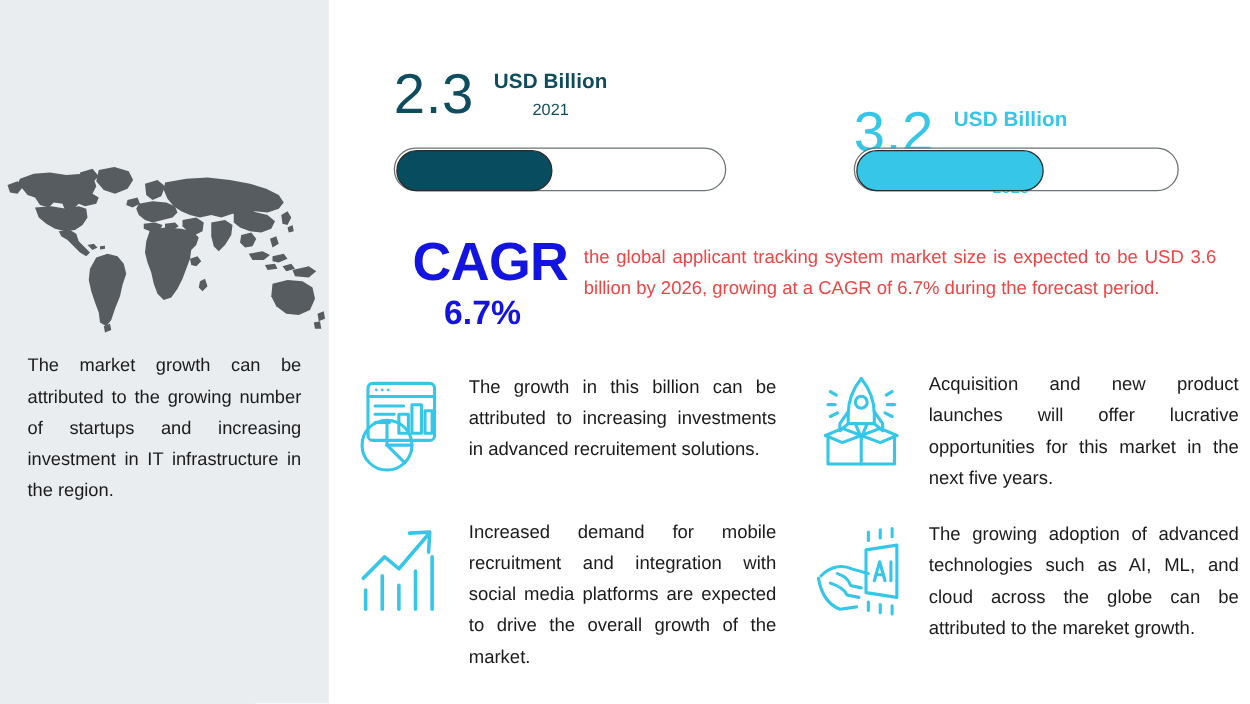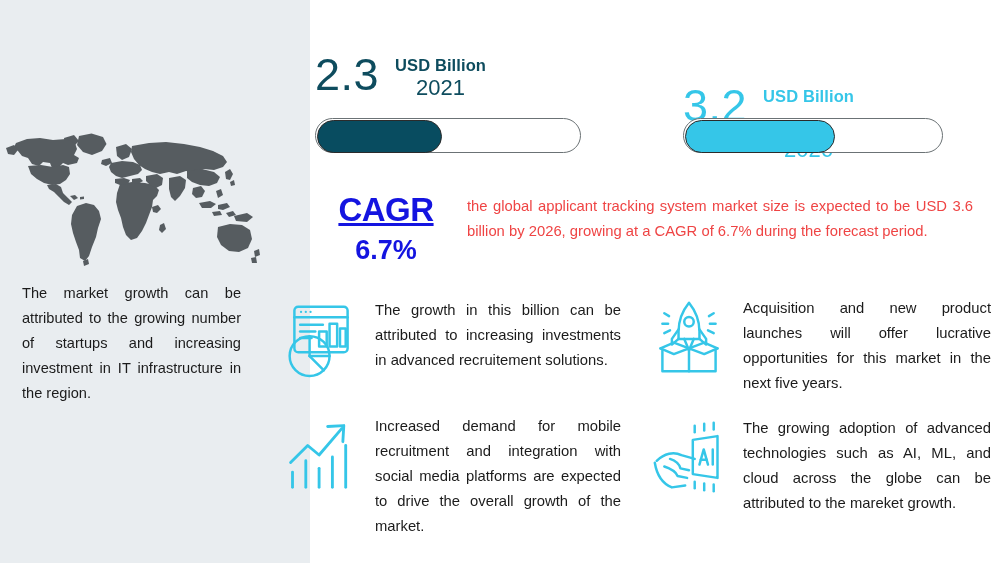--- a/index.html
+++ b/index.html
@@ -20,21 +20,20 @@
   }
 
   
   .left-panel {
     position: absolute;
     left: 0;
     top: 0;
     width: 263px;
     height: 563px;
     background: #e9edf0;
-    padding-left: 47px;
   }
   .map-wrap {
     position: absolute;
     left: 4px;
     top: 132px;
     width: 258px;
     height: 140px;
   }
   .map-wrap svg { display: block; width: 100%; height: 100%; }
 
@@ -72,21 +71,21 @@
     letter-spacing: 0.5px;
   }
   .unit-col { padding-top: 6px; text-align: center; }
   .unit-label {
     font-size: 16.5px;
     font-weight: bold;
     line-height: 22px;
     letter-spacing: 0.1px;
   }
   .unit-year {
-    font-size: 22px;
+    font-size: 13px;
     font-weight: 400;
     line-height: 24px;
   }
 
   .first .big-number, .first .unit-label, .first .unit-year { color: #0e4c5e; }
   .second .big-number, .second .unit-label, .second .unit-year { color: #35c6e8; margin-top: 31px; }
 
   .bar-track {
     position: relative;
     margin-top: 8px;
@@ -111,21 +110,21 @@
   
   .cagr-block {
     position: absolute;
     left: 330px;
     top: 190px;
     width: 112px;
     text-align: center;
     color: #1414e0;
     font-weight: bold;
   }
-  .cagr-word { font-size: 33px; line-height: 40px; letter-spacing: -0.5px; text-decoration: underline; }
+  .cagr-word { font-size: 43px; line-height: 40px; letter-spacing: -0.5px; }
   .cagr-value { font-size: 27px; line-height: 40px; }
 
   .cagr-desc {
     position: absolute;
     left: 467px;
     top: 194px;
     width: 506px;
     font-size: 14.8px;
     line-height: 25px;
     color: #ef4444;

